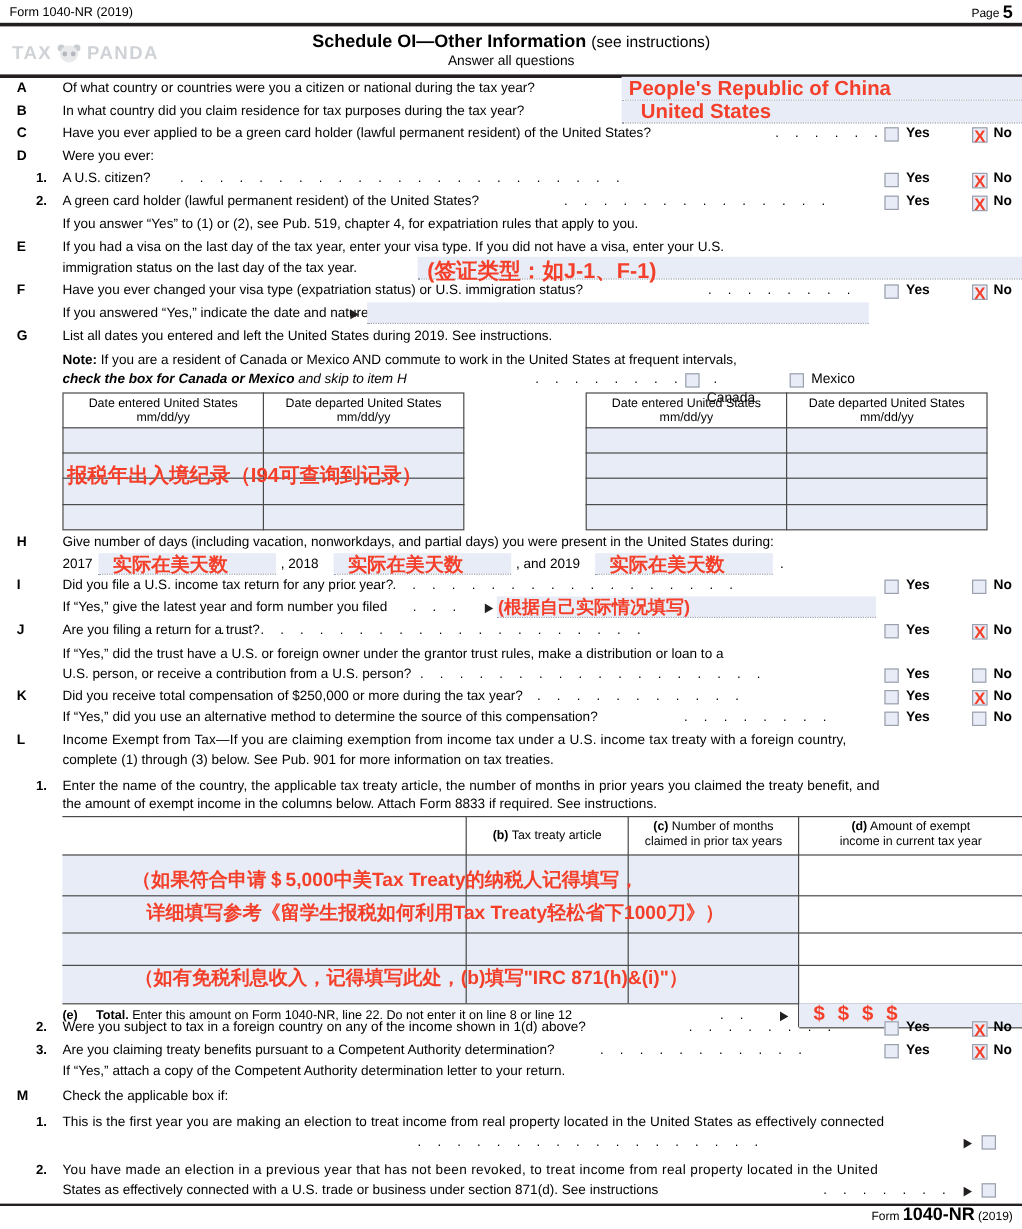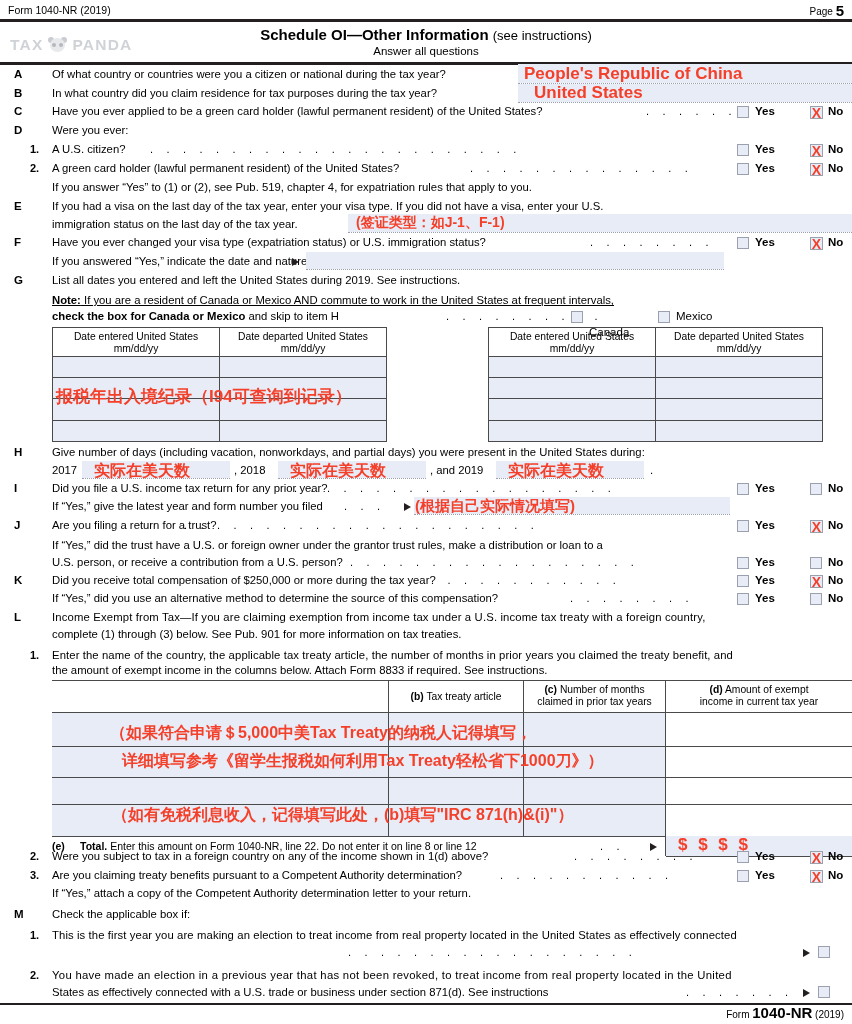--- a/index.html
+++ b/index.html
@@ -169,44 +169,44 @@
   <div class="xmark" style="left:810px; top:163px;">X</div>
   <div class="cblabel" style="left:828px; top:162px;">No</div>
 
   <div class="txt" style="top:181px;">If you answer “Yes” to (1) or (2), see Pub. 519, chapter 4, for expatriation rules that apply to you.</div>
 
   <div class="ltr" style="top:200px;">E</div>
   <div class="txt" style="top:200px;">If you had a visa on the last day of the tax year, enter your visa type. If you did not have a visa, enter your U.S.</div>
   <div class="txt" style="top:218px;">immigration status on the last day of the tax year.</div>
   <div class="fill" style="left:348px; top:214px; width:504px; height:18px;"></div>
   <div class="dotline" style="left:348px; top:232px; width:504px;"></div>
-  <div class="ann" style="left:356px; top:214px; font-size:14px;">(签证类型：如J-1、F-1)</div>
+  <div class="ann" style="left:356px; top:214px; font-size:18px;">(签证类型：如J-1、F-1)</div>
 
   <div class="ltr" style="top:236px;">F</div>
   <div class="txt" style="top:236px;">Have you ever changed your visa type (expatriation status) or U.S. immigration status?</div>
   <div class="dots" style="left:590px; top:236px;">. . . . . . . .</div>
   <div class="cb" style="left:737px; top:237px;"></div>
   <div class="cblabel" style="left:755px; top:236px;">Yes</div>
   <div class="xmark" style="left:810px; top:237px;">X</div>
   <div class="cblabel" style="left:828px; top:236px;">No</div>
 
   <div class="txt" style="top:255px;">If you answered “Yes,” indicate the date and nature of the change.</div>
   <div class="tri" style="left:292px; top:258px;"></div>
   <div class="fill" style="left:306px; top:252px; width:418px; height:17px;"></div>
   <div class="dotline" style="left:306px; top:269px; width:418px;"></div>
   <div class="ann" style="left:312px; top:253px; font-size:13px;"></div>
 
   <div class="ltr" style="top:274px;">G</div>
   <div class="txt" style="top:274px;">List all dates you entered and left the United States during 2019. See instructions.</div>
 
-  <div class="txt" style="top:294px;text-decoration:underline;">
+  <div class="txt" style="top:294px;">
     <b>Note:</b>
     <span>If you are a resident of Canada or Mexico AND commute to work in the United States at frequent intervals,</span>
   </div>
-  <div class="txt" style="top:310px;">
+  <div class="txt" style="top:310px;font-style:italic;">
     <b>check the box for Canada or Mexico</b>
     <span>and skip to item H</span>
   </div>
   <div class="dots" style="left:446px; top:310px;">. . . . . . . . . .</div>
   <div class="cb" style="left:571px; top:311px;"></div>
   <div class="abs" style="left:589px; top:326px; font-size:11.5px;">Canada</div>
   <div class="cb" style="left:658px; top:311px;"></div>
   <div class="abs" style="left:676px; top:310px; font-size:11.5px;">Mexico</div>
 
   <div class="shade" style="left:53px; top:356px; width:333px; height:85px;"></div>

